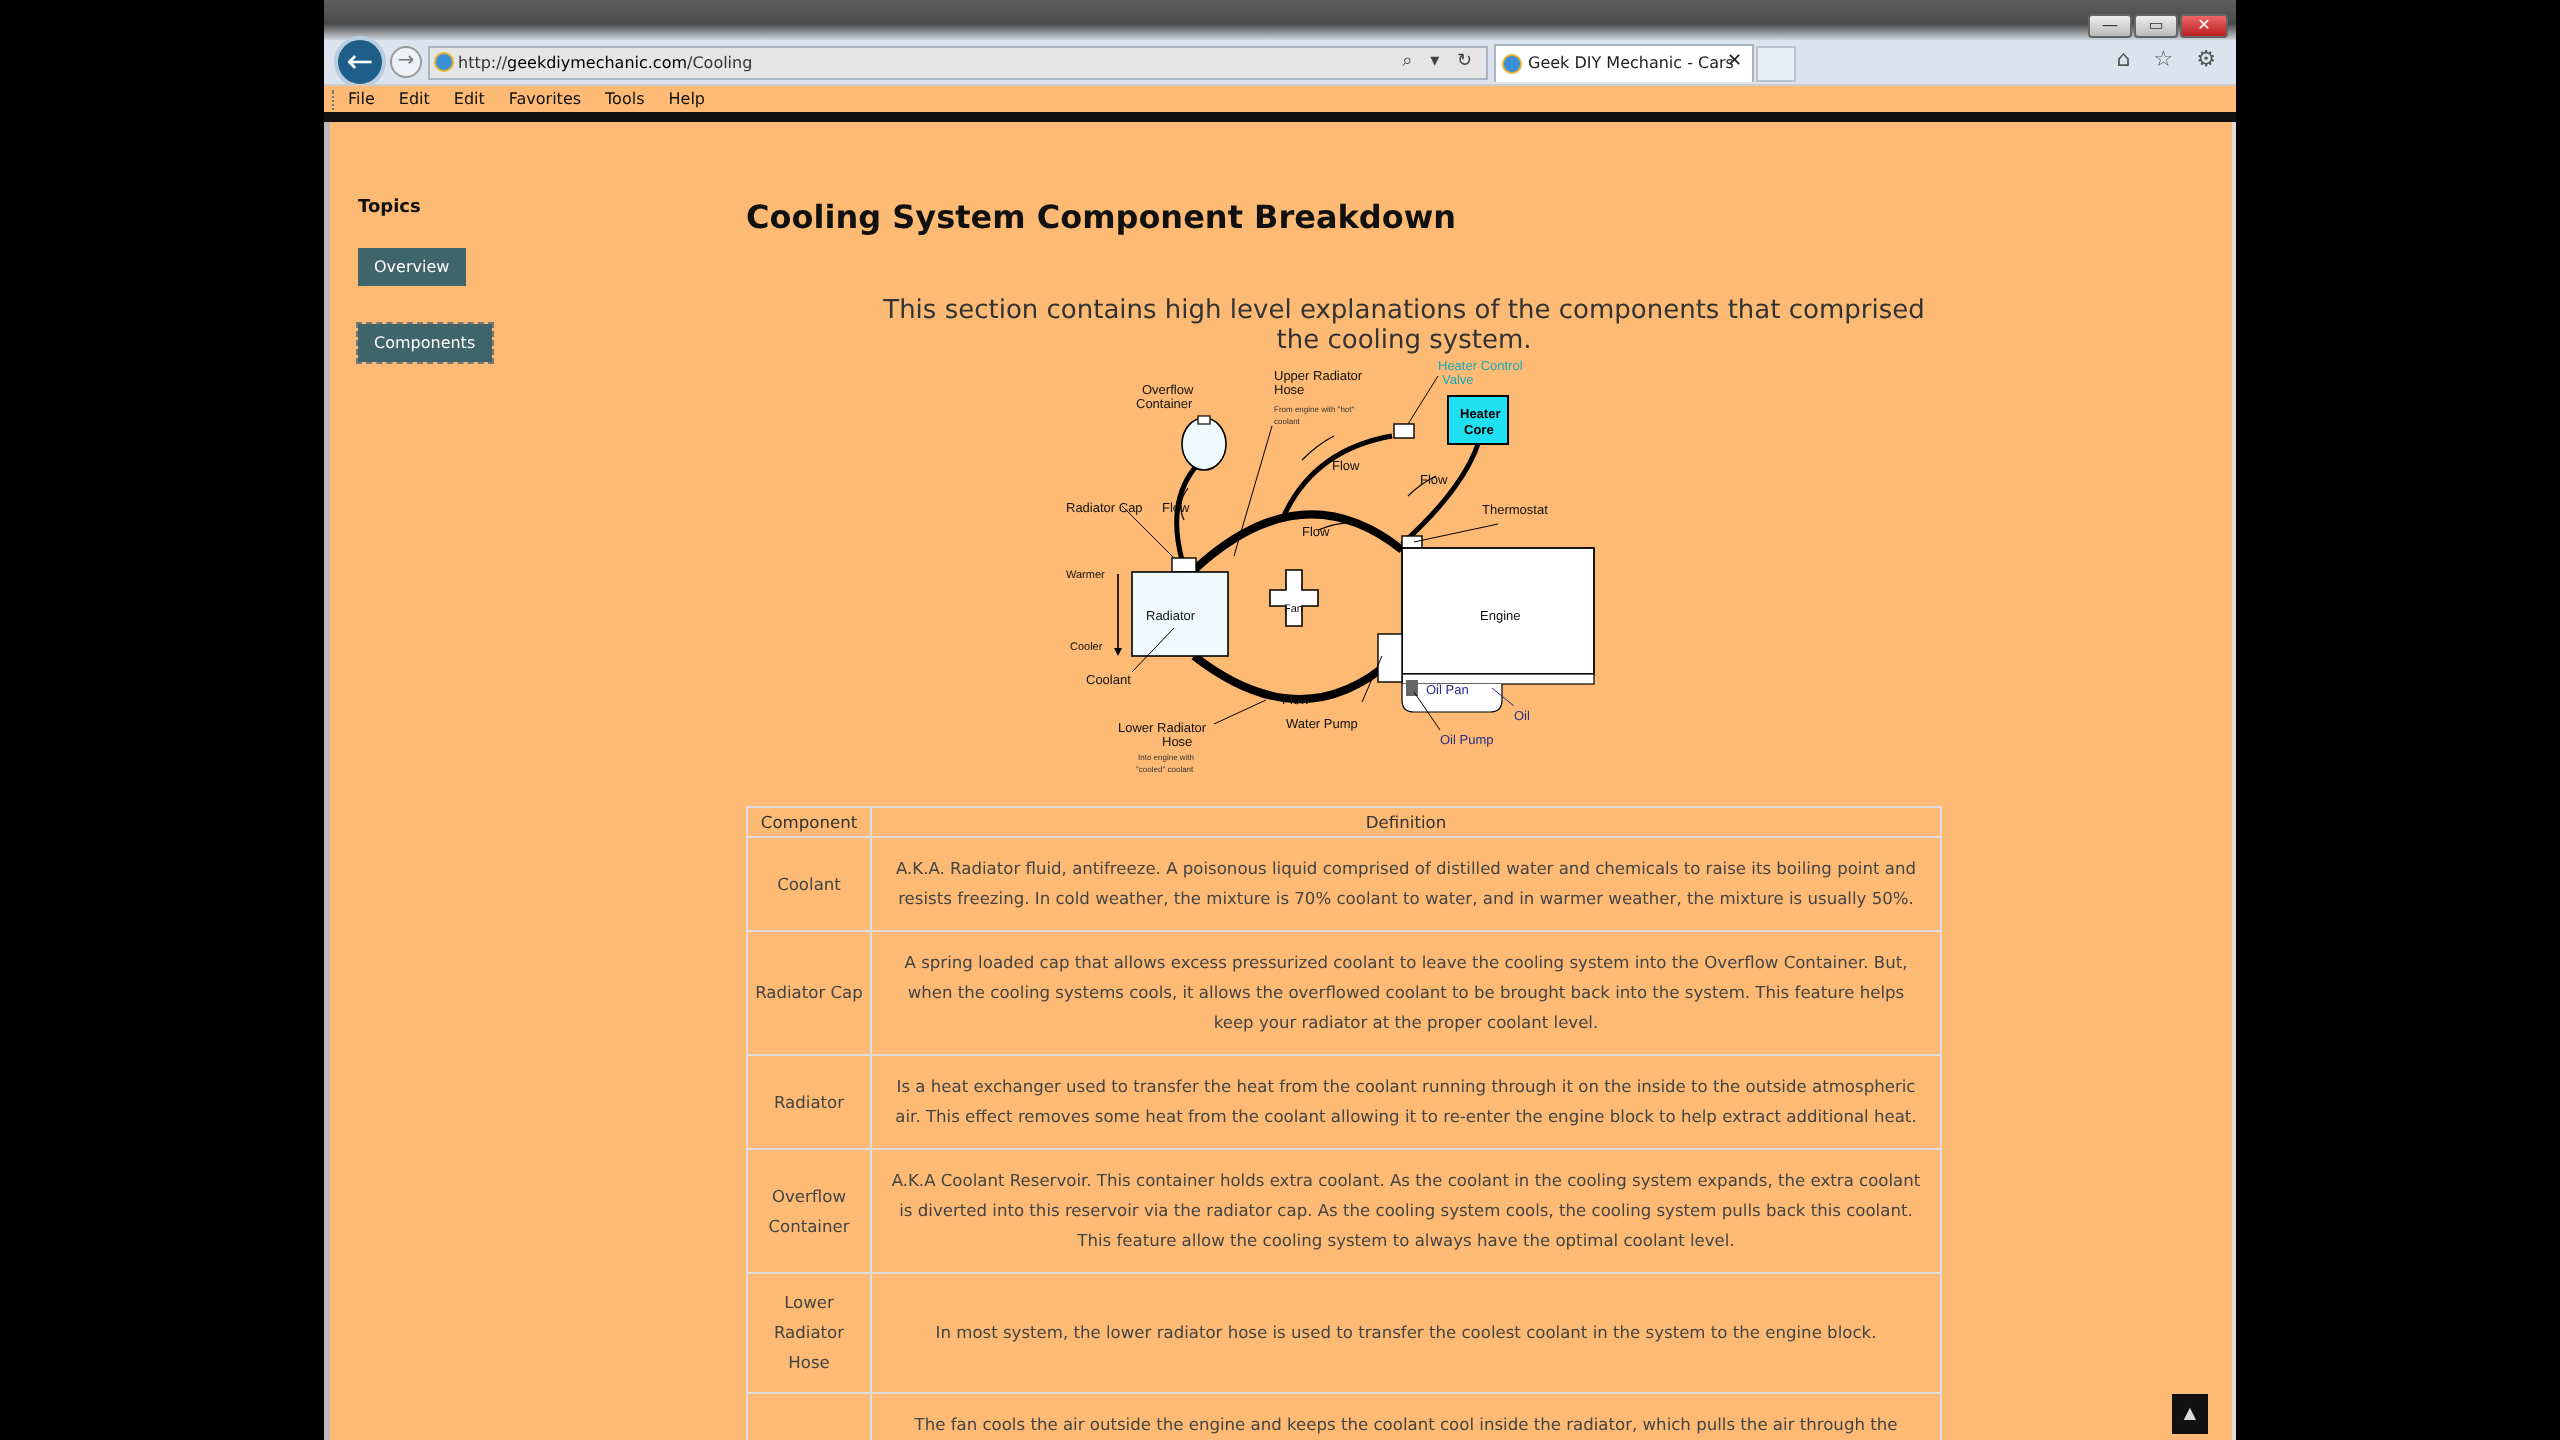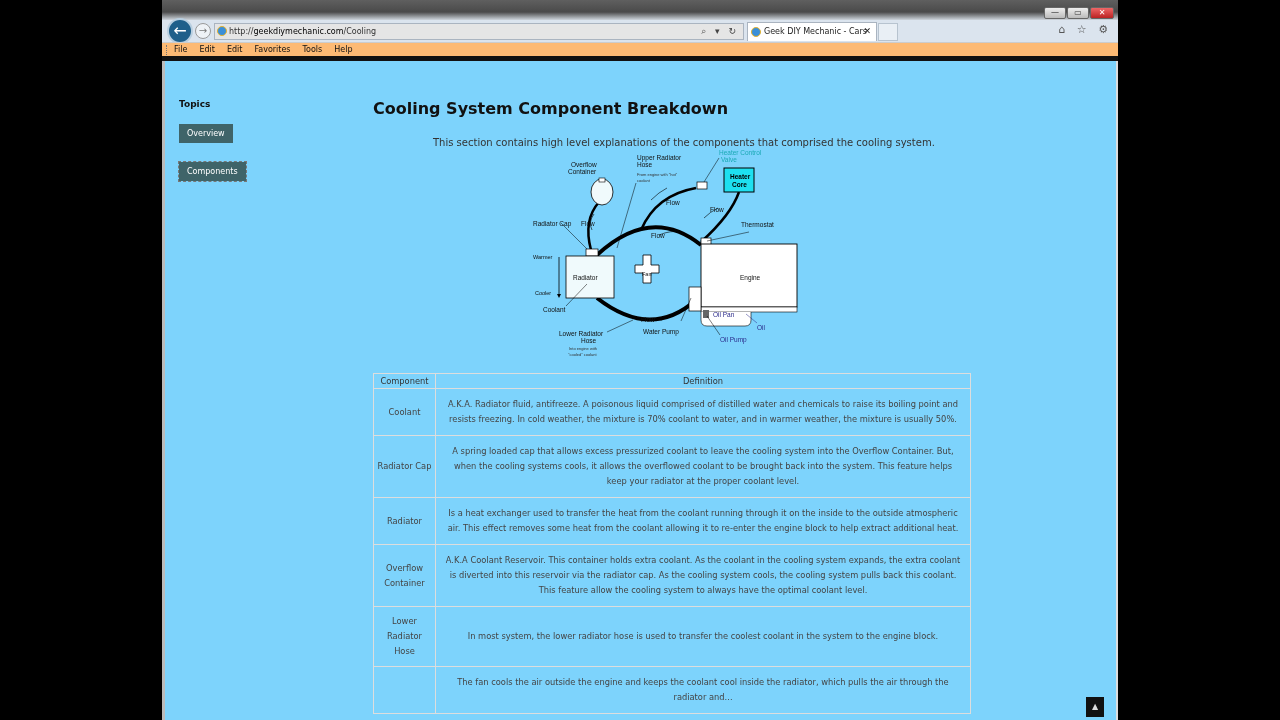--- a/index.html
+++ b/index.html
@@ -17,30 +17,30 @@
   #address .domain { color: #000; }
   #addr-tools { position: absolute; right: 4px; top: 0; font-size: 9px; color: #444; letter-spacing: 3px; }
   #tab { position: absolute; left: 585px; top: 22px; width: 130px; height: 19px; background: #fff; border: 1px solid #aab4c0; border-bottom: none; font-size: 8px; line-height: 17px; padding-left: 16px; color: #222; }
   #tab .ie { position: absolute; left: 3px; top: 4px; width: 10px; height: 10px; border-radius: 50%; background: #3a8fd8; border: 1px solid #e5b22d; }
   #tab .x { position: absolute; right: 5px; top: 0; font-size: 9px; }
   #newtab { position: absolute; left: 716px; top: 23px; width: 20px; height: 18px; border: 1px solid #b7c3cf; background: #e9eff5; }
   #right-icons { position: absolute; right: 6px; top: 23px; font-size: 11px; color: #555; letter-spacing: 4px; }
   #menubar { position: absolute; left: 0; top: 42px; width: 956px; height: 14px; background: #fdba74; border-top: 1px solid #ccc; font-size: 8px; line-height: 13px; padding-left: 12px; display: flex; gap: 12px; color: #111; }
   #menubar::before { content: ""; position: absolute; left: 4px; top: 2px; height: 10px; border-left: 1px dotted #777; }
   #blackbar { position: absolute; left: 0; top: 56px; width: 956px; height: 5px; background: #111; }
-  #content { position: absolute; left: 0; top: 61px; width: 956px; height: 659px; background: #7dd3fc; border-left: 3px solid #bbb; border-right: 2px solid #ddd; }
+  #content { position: absolute; left: 0; top: 61px; width: 956px; height: 659px; background: #fdba74; border-left: 3px solid #bbb; border-right: 2px solid #ddd; }
 
   #sidebar { position: absolute; left: 14px; top: 38px; width: 140px; }
   #sidebar h3 { font-size: 9px; font-weight: bold; color: #111; margin-bottom: 12px; }
   .side-btn { display: inline-block; background: #3f6469; color: #fff; font-size: 8px; padding: 0 8px; height: 19px; line-height: 19px; margin-bottom: 16px; }
   .side-btn.active { outline: 1px dashed #777; outline-offset: 0px; }
 
   #main { position: absolute; left: 208px; top: 38px; width: 598px; }
   #page-title { font-size: 16px; font-weight: bold; color: #111; }
-  #intro { text-align: left; font-size: 10px; color: #333; margin-top: 19px; padding-left: 60px; }
+  #intro { text-align: center; font-size: 13px; color: #333; margin-top: 30px; padding-left: 60px; }
   #diagram { position: relative; width: 300px; height: 218px; margin-left: 148px; margin-top: 2px; }
   #diagram svg { position: absolute; left: 0; top: 0; }
 
   table { border-collapse: collapse; width: 598px; margin-top: 5px; font-size: 8.3px; color: #444; }
   th { font-weight: normal; color: #333; border: 1px solid #ddd; height: 15px; }
   td { border: 1px solid #ddd; text-align: center; padding: 8px 8px; line-height: 15px; }
   td.comp { width: 62px; padding: 6px 3px; }
   th.comp { width: 62px; }
 
   #scroll-top { position: absolute; left: 921px; top: 636px; width: 18px; height: 20px; background: #111; color: #ddd; font-size: 8px; text-align: center; line-height: 20px; }

